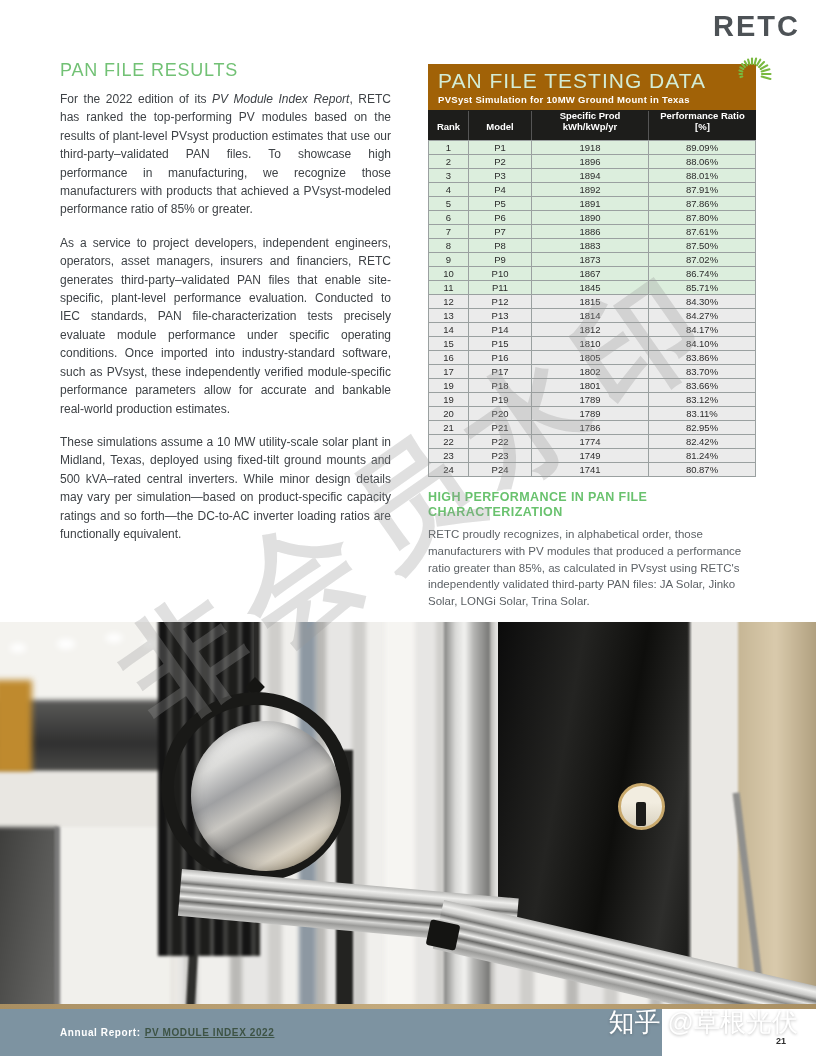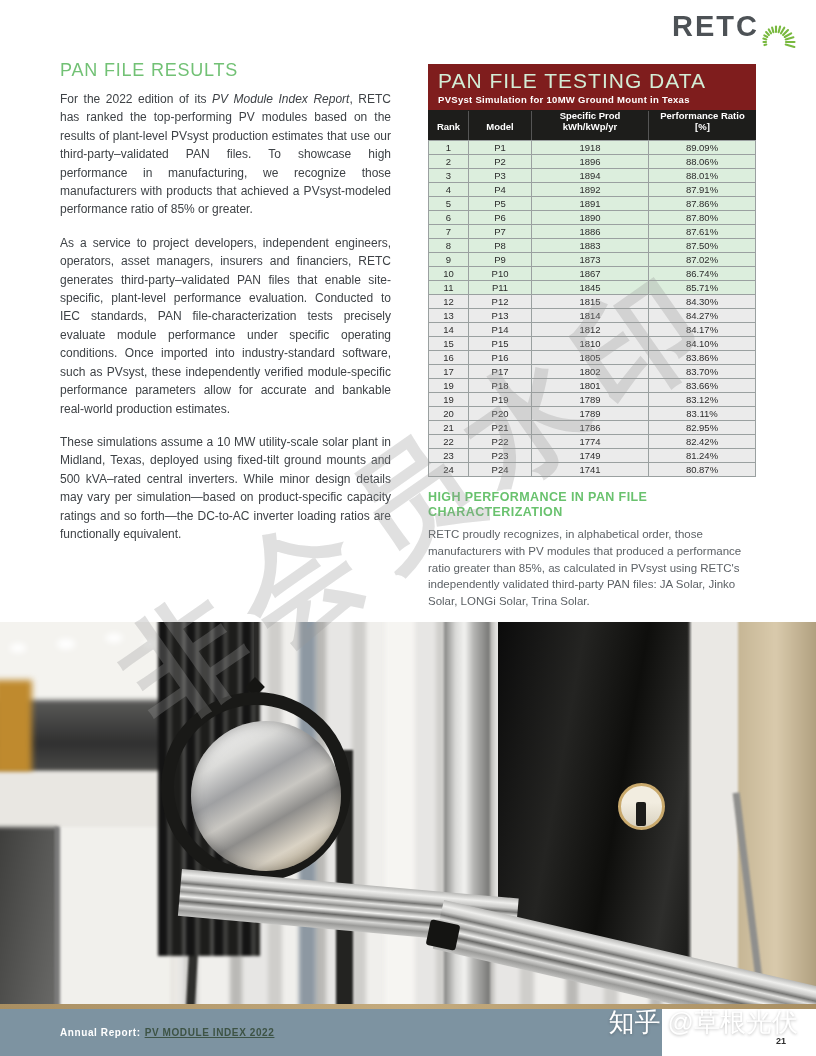--- a/index.html
+++ b/index.html
@@ -3,31 +3,31 @@
 <meta charset="utf-8">
 <style>
   * { margin:0; padding:0; box-sizing:border-box; }
   html,body { background:#888; }
   .page {
     position:relative; width:816px; height:1056px; margin:0 auto;
     background:#ffffff; overflow:hidden;
     font-family:"Liberation Sans", sans-serif;
   }
   
-  .logo { position:absolute; top:12px; right:16px; display:flex; align-items:flex-start; gap:3px; z-index:20; }
+  .logo { position:absolute; top:12px; right:16px; display:flex; align-items:center; gap:3px; z-index:20;flex-direction:column; }
   .logo-text { font-size:29px; font-weight:600; color:#4d5256; letter-spacing:2px; line-height:1; }
   .sunburst { width:38px; height:44px; }
   
   .left-col { position:absolute; left:60px; top:60px; width:331px; z-index:10; }
   .left-col h2 { font-size:18px; font-weight:400; color:#72c175; letter-spacing:0.8px; margin-bottom:9px; }
   .left-col p { font-size:12px; color:#3e4246; line-height:18.4px; text-align:justify; margin-bottom:15px; }
   .left-col p i { }
   
   .right-col { position:absolute; left:428px; top:64px; width:328px; z-index:10; }
-  .table-header-box { background:#7f1d1d; padding:5px 10px 5px; }
+  .table-header-box { background:#a16207; padding:5px 10px 5px; }
   .tbl-title { font-size:21px; font-weight:500; color:#d3ecd5; letter-spacing:1px; line-height:1.1; }
   .tbl-subtitle { font-size:9.5px; font-weight:700; color:#ffffff; letter-spacing:0.3px; margin-top:2px; }
   .tbl-colhead { display:grid; grid-template-columns:40px 63px 117px 107px; background:#1d1d1b; height:30px; border:1px solid #1d1d1b; }
   .hcell { display:flex; flex-direction:column; justify-content:flex-end; align-items:center;
            color:#fff; font-size:9.5px; font-weight:700; line-height:10.5px; padding-bottom:10px;
            border-right:1px solid #555; text-align:center; }
   .hcell:last-child { border-right:none; }
   .tbl-body { border-left:1px solid #9aa0a0; border-bottom:1px solid #9aa0a0; }
   .trow { display:grid; grid-template-columns:40px 63px 117px 107px; height:14px; }
   .trow.green { background:#dceedd; }

